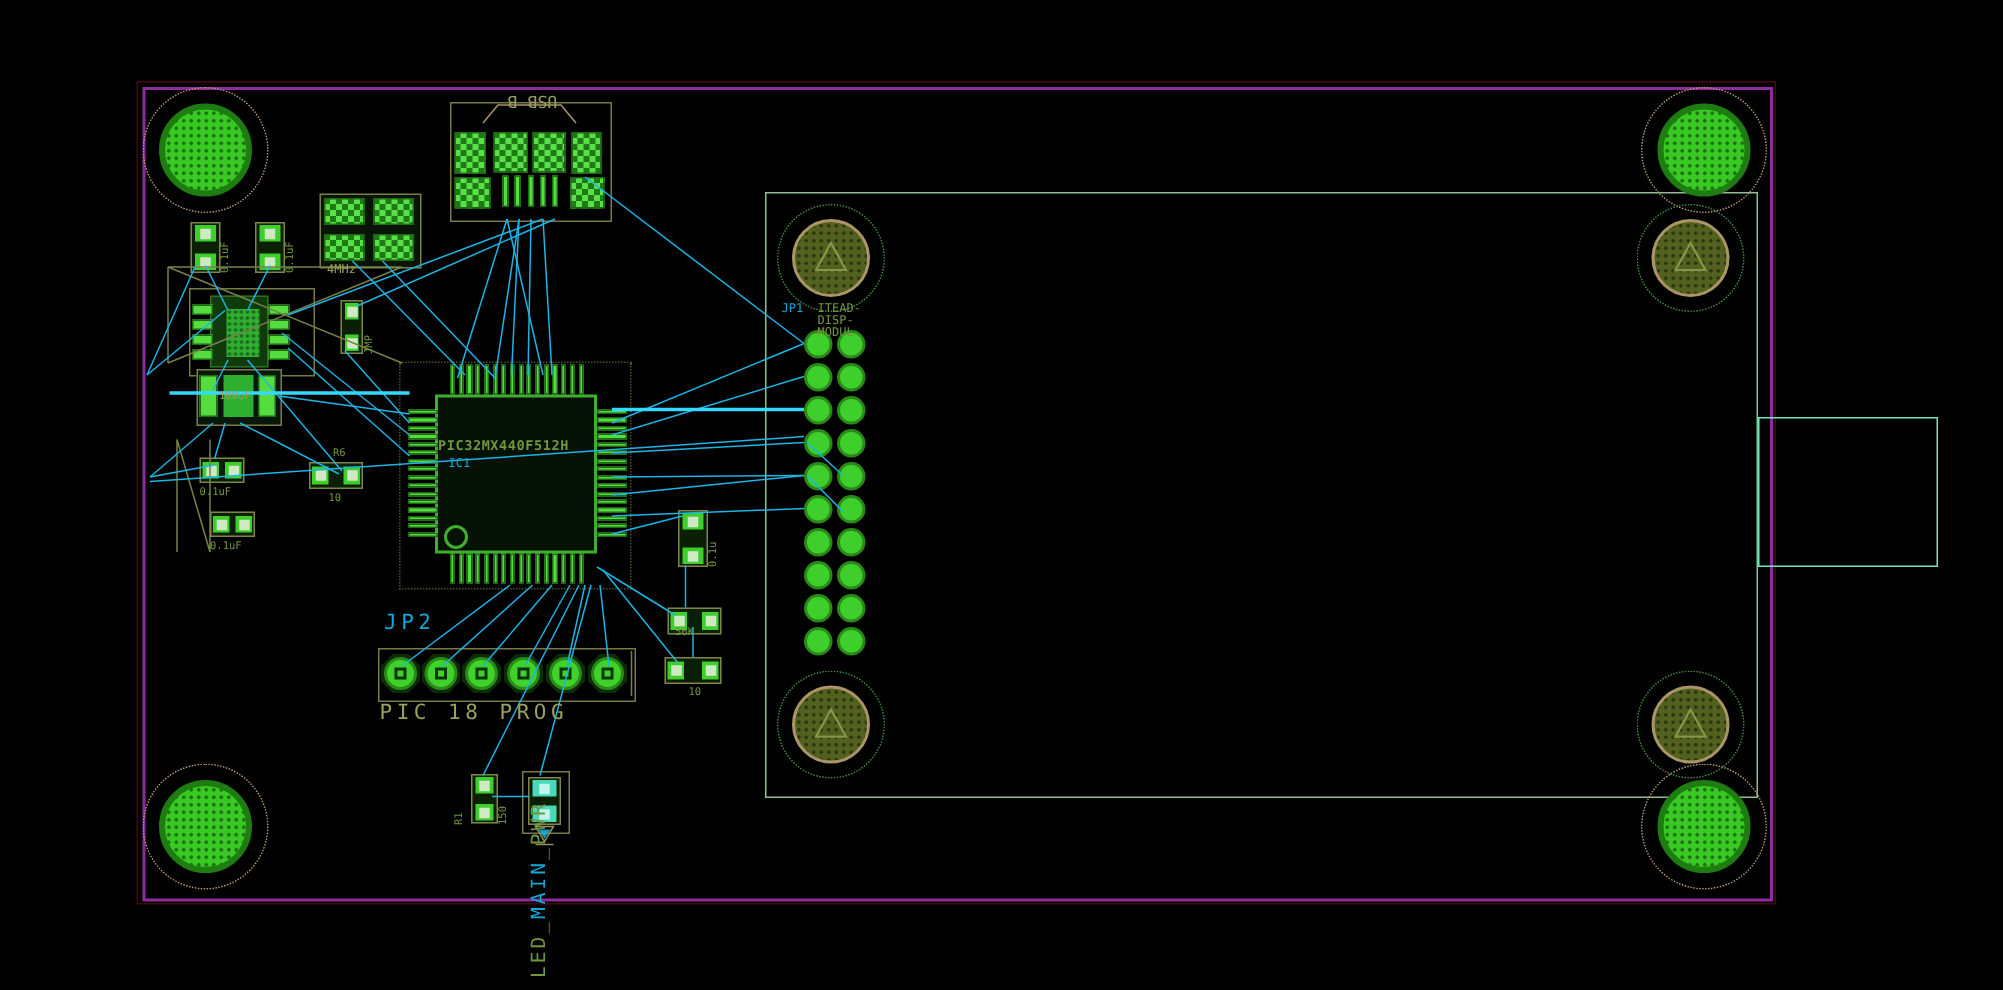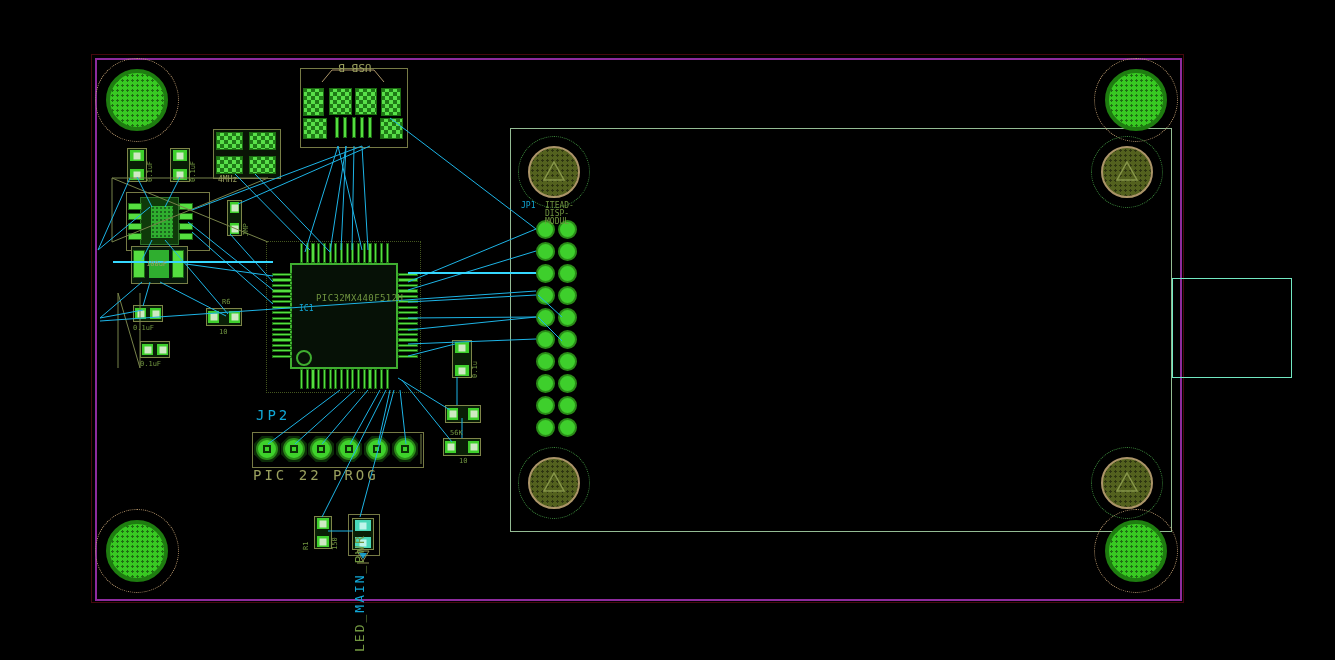--- a/index.html
+++ b/index.html
@@ -201,21 +201,21 @@
   <div class="chv" style="left:452px;top:340px;width:20px;height:38px;">
       <div class="p t"></div>
       <div class="p b"></div>
     </div>
   <div class="abs lv t7 rot z6" style="left:472px;top:342px;height:36px;">0.1u</div>
 
   <div class="chh" style="left:445px;top:405px;width:36px;height:18px;">
       <div class="p l"></div>
       <div class="p r"></div>
     </div>
-  <div class="abs lv t7 z6" style="left:450px;top:430px;">56K</div>
+  <div class="abs lv t7 z6" style="left:450px;top:418px;">56K</div>
   <div class="chh" style="left:443px;top:438px;width:38px;height:18px;">
       <div class="p l"></div>
       <div class="p r"></div>
     </div>
   <div class="abs lv t7 z6" style="left:459px;top:458px;">10</div>
 
   <div class="abs">
     <div class="abs dotl" style="left:266px;top:241px;width:153px;height:150px;"></div>
     <div class="qfpbody" style="left:290px;top:263px;width:108px;height:106px;"></div>
     <div class="pin1" style="left:296px;top:350px;"></div>
@@ -278,21 +278,21 @@
         <div class="pin" style="left:398px;top:343.85px;width:20px;height:3.2px;"></div>
         <div class="pin" style="left:379.8px;top:243px;width:3.2px;height:20px;"></div>
         <div class="pin" style="left:379.8px;top:369px;width:3.2px;height:20px;"></div>
         <div class="pin" style="left:272px;top:349.3px;width:20px;height:3.2px;"></div>
         <div class="pin" style="left:398px;top:349.3px;width:20px;height:3.2px;"></div>
         <div class="pin" style="left:385.5px;top:243px;width:3.2px;height:20px;"></div>
         <div class="pin" style="left:385.5px;top:369px;width:3.2px;height:20px;"></div>
         <div class="pin" style="left:272px;top:354.75px;width:20px;height:3.2px;"></div>
         <div class="pin" style="left:398px;top:354.75px;width:20px;height:3.2px;"></div>
       </div>
-    <div class="abs lv t9 z6" style="left:316px;top:294px;letter-spacing:.4px;">PIC32MX440F512H</div>
+    <div class="abs lv t9 z6" style="left:292px;top:294px;letter-spacing:.4px;font-weight:bold;">PIC32MX440F512H</div>
     <div class="abs lc t8 z6" style="left:299px;top:305px;">IC1</div>
   </div>
 
   <div class="abs">
     <div class="abs lc t8 z6" style="left:521px;top:202px;">JP1</div>
     <div class="abs lv t8 z6" style="left:545px;top:202px;">ITEAD-DISP-MODUL</div>
     <div id="jp1-pads" class="abs" style="inset:0;">
         <div class="hpad" style="left:535.5px;top:219.5px;width:19px;height:19px;"></div>
         <div class="hpad" style="left:557.5px;top:219.5px;width:19px;height:19px;"></div>
         <div class="hpad" style="left:535.5px;top:241.5px;width:19px;height:19px;"></div>
@@ -338,21 +338,21 @@
         </div>
         <div class="jcell" style="left:364px;top:436px;"></div>
         <div class="jpad" style="left:366px;top:438px;">
           <i></i>
         </div>
         <div class="jcell" style="left:392px;top:436px;"></div>
         <div class="jpad" style="left:394px;top:438px;">
           <i></i>
         </div>
       </div>
-    <div class="abs lk t14 z6" style="left:253px;top:468px;">PIC 22 PROG</div>
+    <div class="abs lk t14 z6" style="left:253px;top:468px;">PIC 18 PROG</div>
   </div>
 
   <div class="chv" style="left:314px;top:516px;width:18px;height:33px;">
       <div class="p t"></div>
       <div class="p b"></div>
     </div>
   <div class="abs lv t7 rot z6" style="left:303px;top:520px;height:30px;">R1</div>
   <div class="abs lv t7 rot z6" style="left:332px;top:520px;height:30px;">150</div>
   <div class="abs outl" style="left:348px;top:514px;width:30px;height:40px;"></div>
   <div class="chv ledbody" style="left:352px;top:518px;width:22px;height:32px;">

